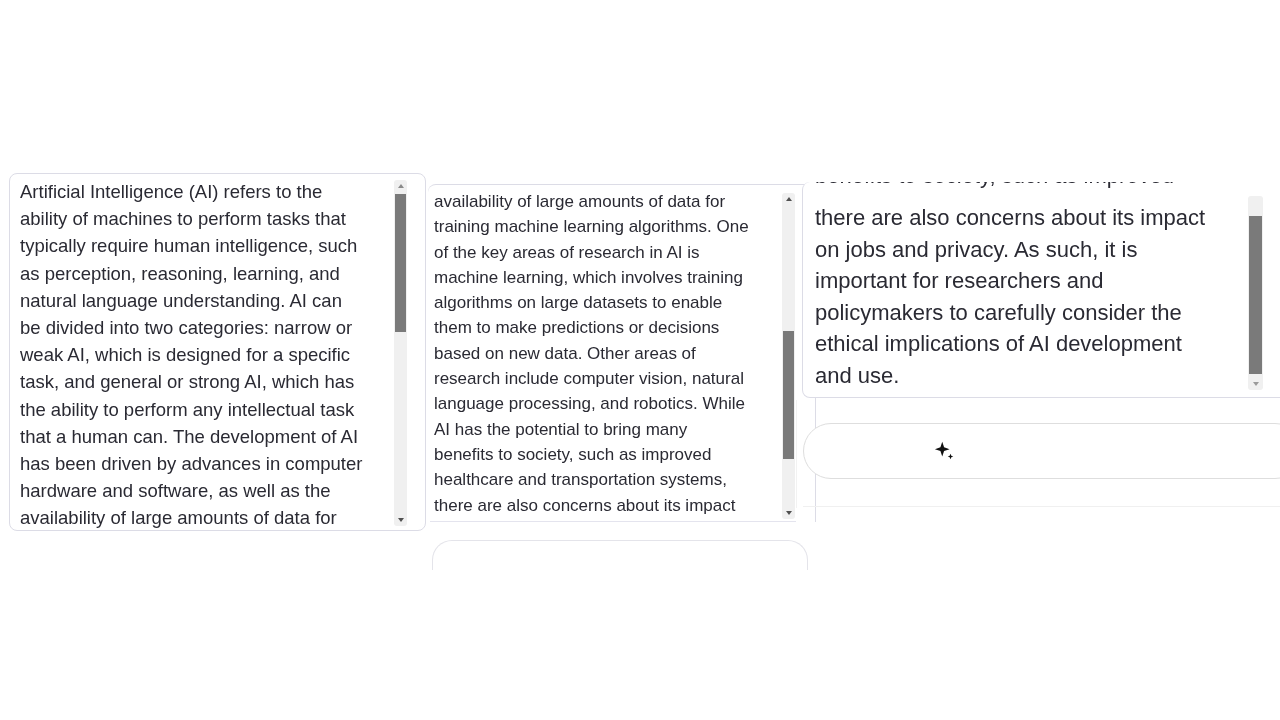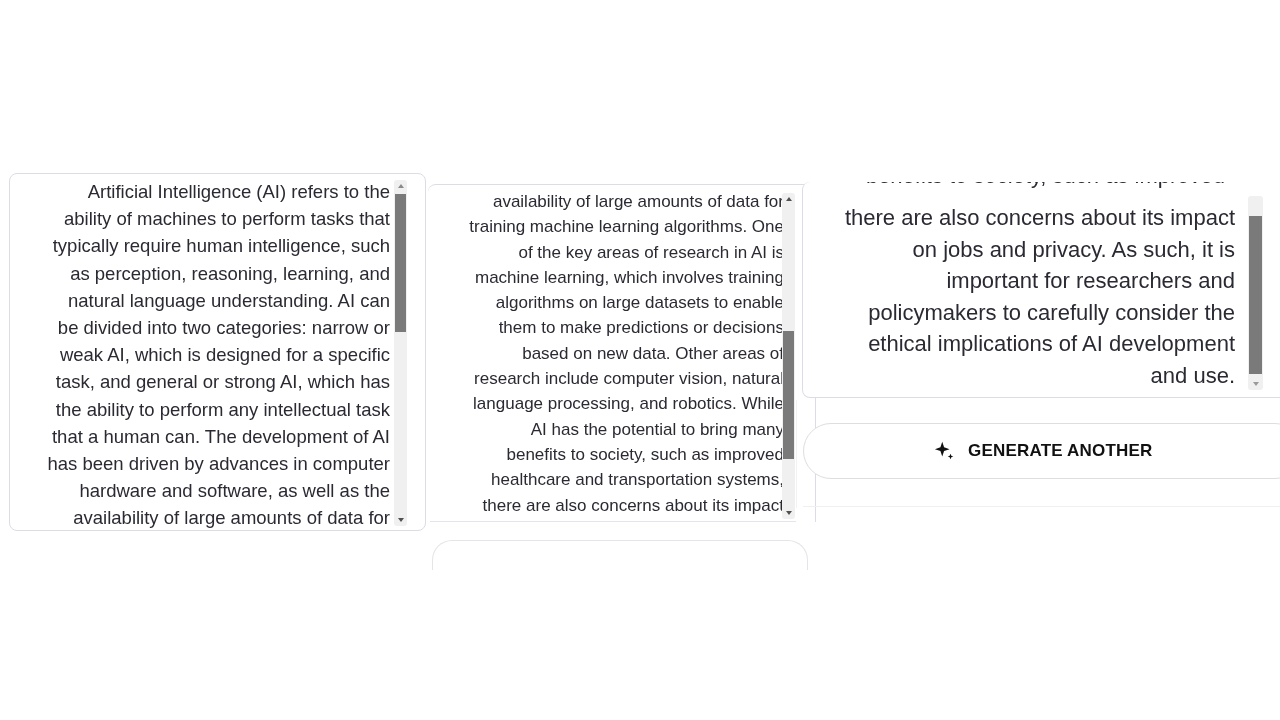--- a/index.html
+++ b/index.html
@@ -9,21 +9,20 @@
       height: 720px;
       background: #ffffff;
       overflow: hidden;
       font-family: "Liberation Sans", "DejaVu Sans", sans-serif;
       color: #2a2a33;
     }
     .stage {
       position: relative;
       width: 1280px;
       height: 720px;
-      text-align: right;
     }
     .panel {
       position: absolute;
       background: #ffffff;
       border: 1px solid #dcdce6;
       border-radius: 8px;
       overflow: hidden;
       box-sizing: border-box;
     }
     .panel-text {
@@ -220,17 +219,16 @@
     </div>
   </div>
 
   <div id="gen-left-edge"></div>
 
   <div id="gen-btn">
     <svg class="sparkle" viewBox="0 0 24 24">
       <path d="M9 2 L11 8 L17 10 L11 12 L9 18 L7 12 L1 10 L7 8 Z" fill="#111111"></path>
       <path d="M18 15 L18.9 17.1 L21 18 L18.9 18.9 L18 21 L17.1 18.9 L15 18 L17.1 17.1 Z" fill="#111111"></path>
     </svg>
-    <span class="label">GENERATE ANOTHER</span>
   </div>
   <div id="gen-divider"></div>
 
 </div>
 
 </body></html>

